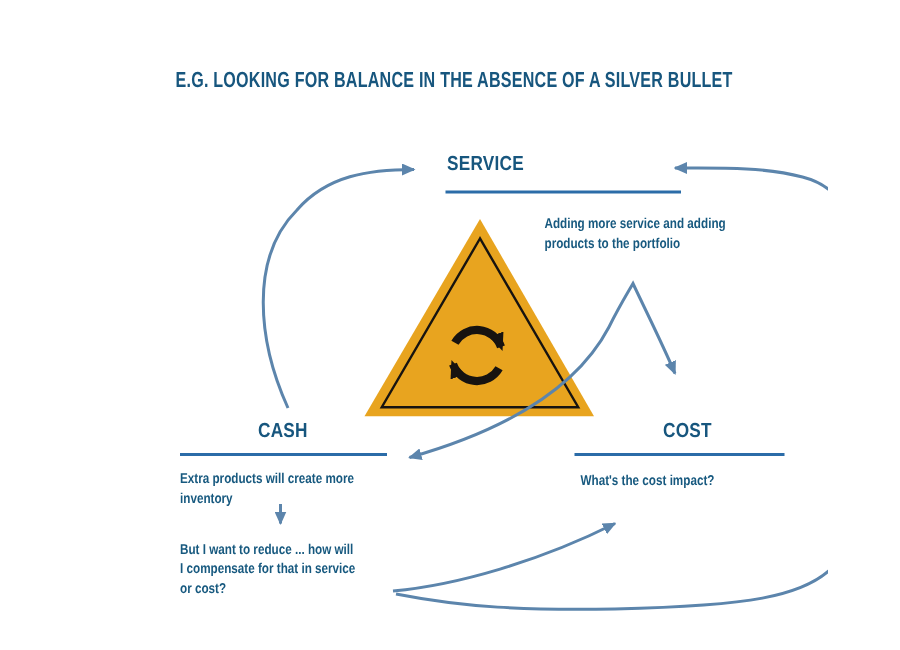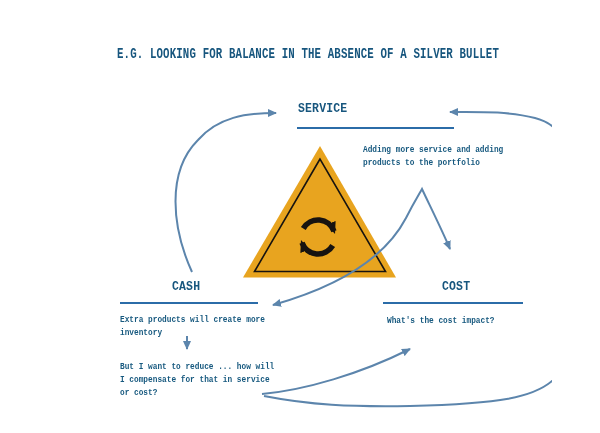--- a/index.html
+++ b/index.html
@@ -1,18 +1,18 @@
 <!DOCTYPE html>
 <html><head>
 <meta charset="utf-8">
 <style>
   html,body{margin:0;padding:0;background:#ffffff;}
   .stage{
     position:relative;width:552px;height:433px;background:#ffffff;overflow:hidden;
-    font-family:Liberation Mono, monospace;
+    font-family:Liberation Sans, sans-serif;
   }
   .stage svg.overlay{position:absolute;left:0;top:0;pointer-events:none;}
   .title{
     position:absolute;left:117px;top:46px;
     font-size:14.5px;font-weight:bold;color:#17567E;white-space:nowrap;
     transform:scaleX(0.74);transform-origin:0 0;letter-spacing:0.2px;
   }
   .node-label{
     position:absolute;font-size:13.5px;font-weight:bold;color:#17567E;
     white-space:nowrap;transform:scaleX(0.85);transform-origin:0 0;letter-spacing:0.2px;

